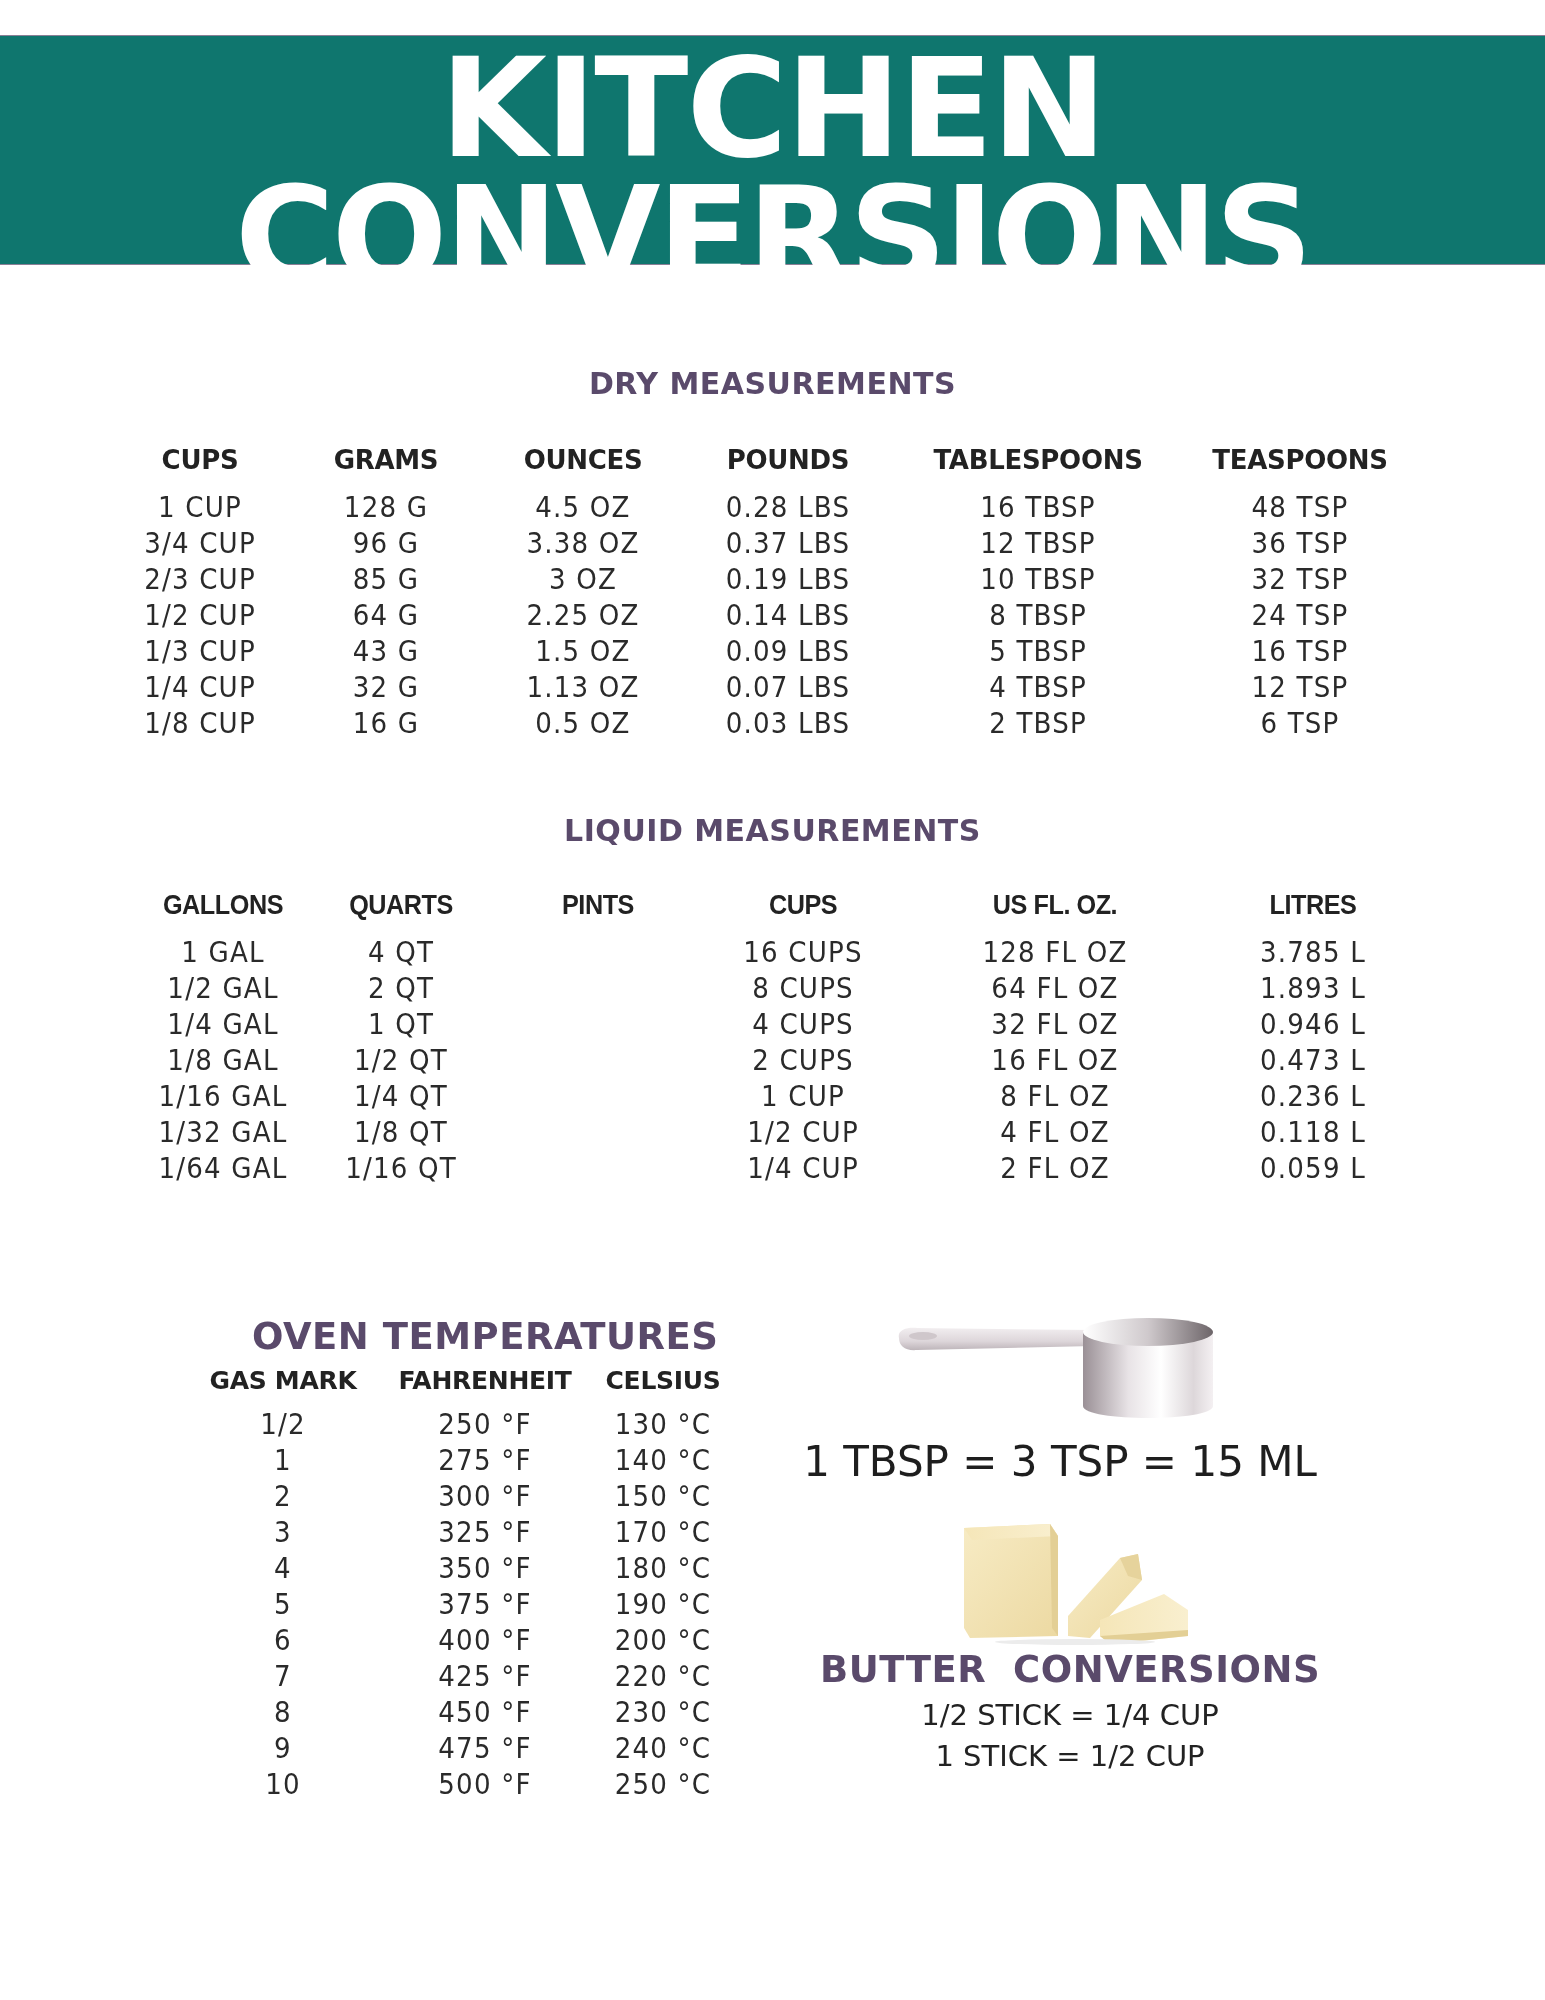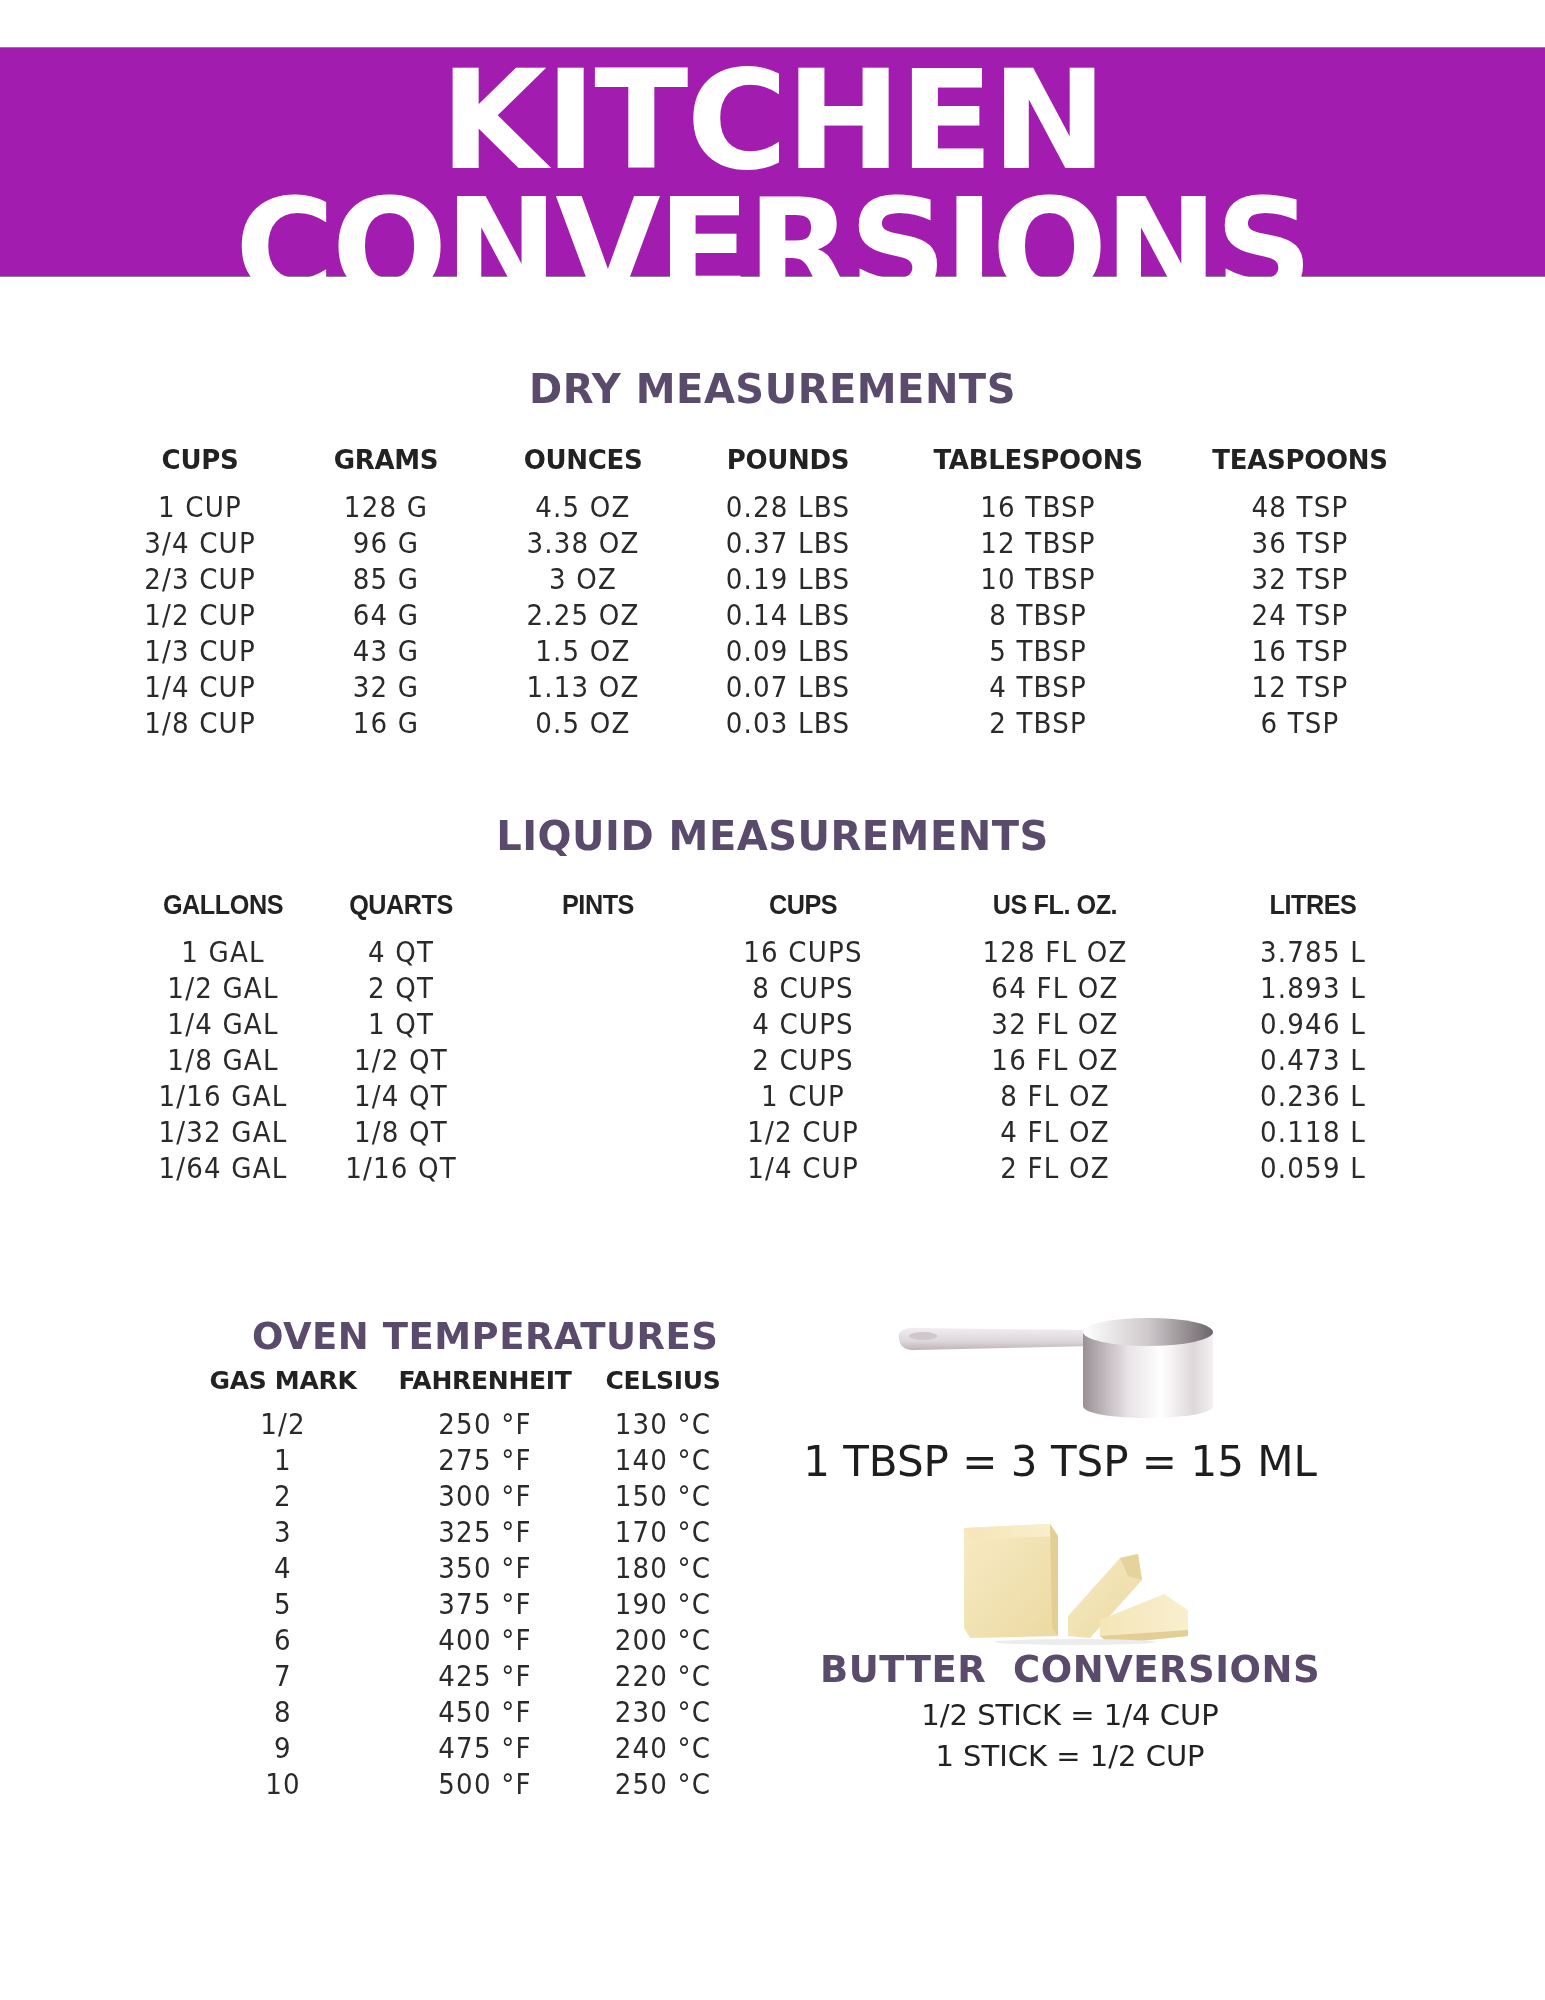--- a/index.html
+++ b/index.html
@@ -11,24 +11,24 @@
       width: 1545px;
       height: 2000px;
       position: relative;
       overflow: hidden;
       font-family: "DejaVu Sans", sans-serif;
       color: #222222;
     }
     .banner {
       position: absolute;
       left: 0;
-      top: 47px;
+      top: 35px;
       width: 1545px;
       height: 230px;
-      background: #a21caf;
+      background: #0f766e;
       border-top: 1px solid #8a7f96;
       border-bottom: 1px solid #8a7f96;
       box-sizing: border-box;
     }
     .banner-line {
       position: absolute;
       left: 0;
       width: 1545px;
       text-align: center;
       color: #ffffff;
@@ -43,21 +43,21 @@
     .banner-line.l2 { top: 132px; font-size: 136px; letter-spacing: -3px; }
 
     .section-title {
       position: absolute;
       left: 0;
       width: 1545px;
       text-align: center;
       color: #5a4a6b;
       font-family: "DejaVu Sans", sans-serif;
       font-weight: bold;
-      font-size: 40px;
+      font-size: 30px;
       line-height: 1;
       letter-spacing: 0.5px;
       white-space: nowrap;
     }
 
     .table {
       position: absolute;
       left: 0;
       width: 1545px;
     }

